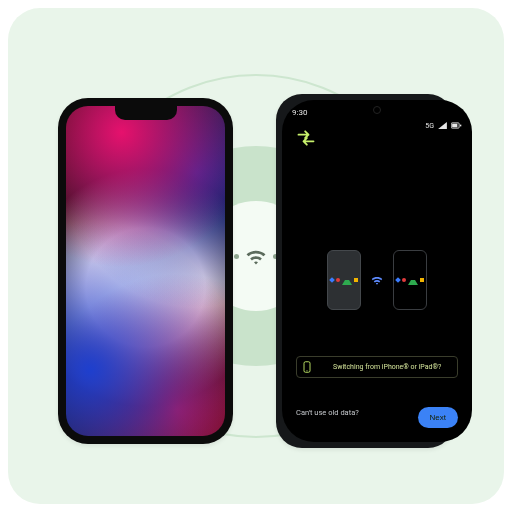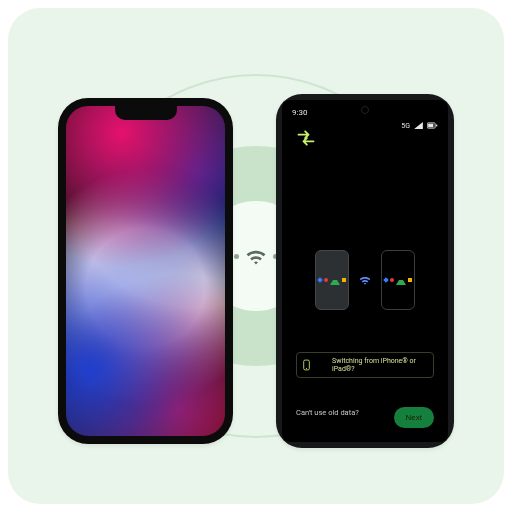--- a/index.html
+++ b/index.html
@@ -107,25 +107,26 @@
     width: 178px;
     height: 354px;
     border-radius: 26px;
     box-sizing: border-box;
     padding: 6px;
     background: #16181a;
   }
   .phone.right .screen2 {
     width: 100%;
     height: 100%;
-    border-radius: 8px;
+    border-radius: 32px;
     background: #000000;
     position: relative;
     color: #e6e6e6;
     overflow: hidden;
+    padding-left: 24px;
   }
   .statusbar {
     position: absolute;
     top: 6px;
     left: 10px;
     right: 10px;
     height: 12px;
     font-size: 8px;
     display: flex;
     justify-content: space-between;
@@ -226,21 +227,21 @@
     right: 14px;
     display: flex;
     justify-content: space-between;
     align-items: center;
   }
   .footer .link {
     font-size: 7.5px;
     color: #c5c8cc;
   }
   .next-btn {
-    background: #15803d;
+    background: #3b82f6;
     color: #142000;
     border: none;
     border-radius: 14px;
     font-size: 8px;
     padding: 6px 12px;
     font-weight: 500;
     margin-top: 10px;
   }
   .punch {
     position: absolute;

